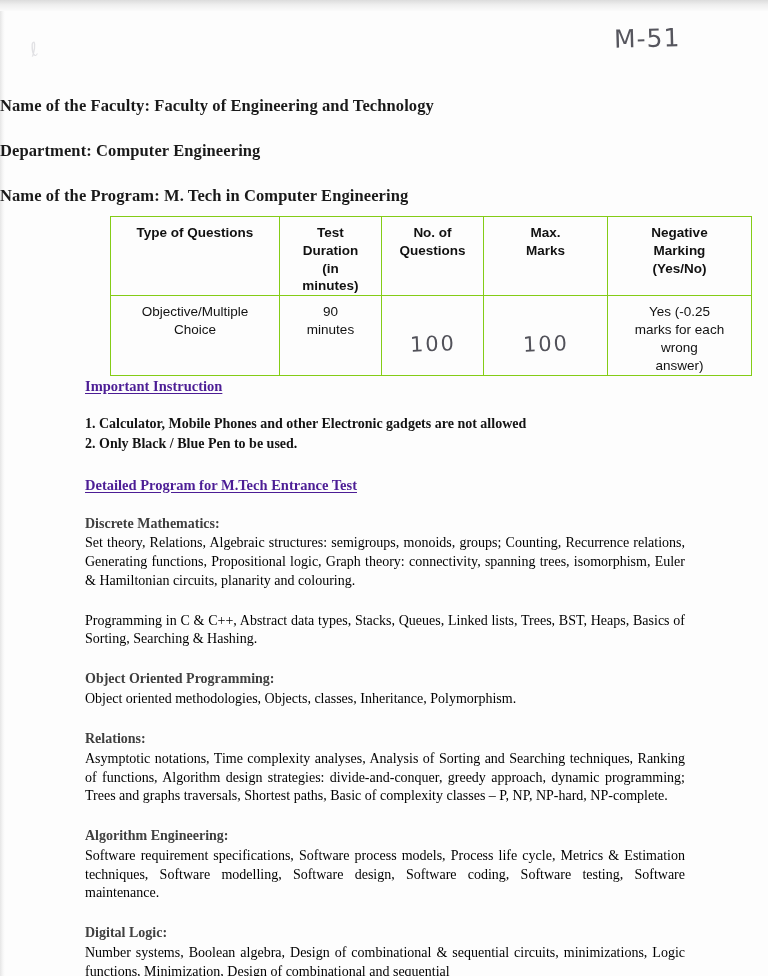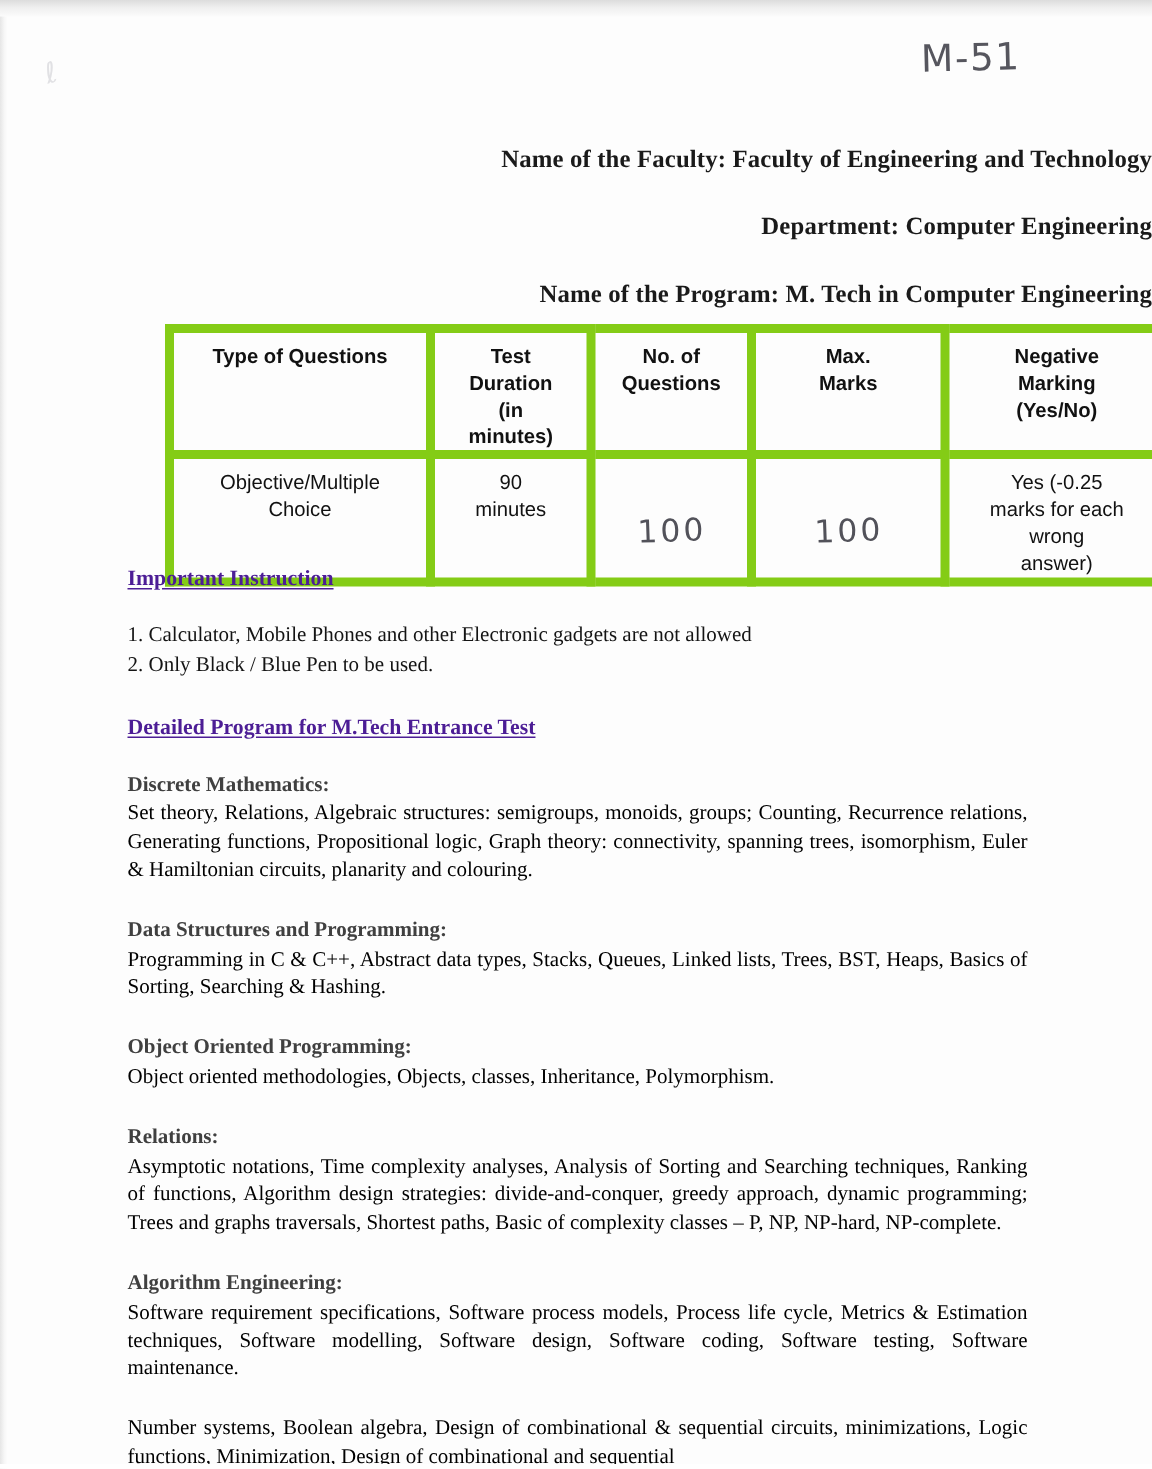--- a/index.html
+++ b/index.html
@@ -61,42 +61,42 @@
     transform: rotate(-16deg);
     opacity: 0.75;
   }
 
   
   .doc-headings {
     position: absolute;
     top: 96px;
     left: 0;
     width: 768px;
-    text-align: right;
+    text-align: left;
   }
   .doc-heading-line {
     font-weight: bold;
     font-size: 16.5px;
     letter-spacing: 0.1px;
     color: #1a1a1a;
     margin-bottom: 25px;
   }
 
   
   #exam-table {
     position: absolute;
     top: 216px;
     left: 110px;
     width: 596px;
     border-collapse: collapse;
     table-layout: fixed;
     font-family: "Liberation Sans", "DejaVu Sans", sans-serif;
   }
   #exam-table td, #exam-table th {
-    border: 6px solid #84cc16;
+    border: 1px solid #84cc16;
     text-align: center;
     vertical-align: top;
     padding: 7px 4px 0 4px;
     font-size: 13.5px;
     line-height: 1.32;
     color: #111;
   }
   #exam-table thead th {
     font-weight: bold;
     height: 64px;
@@ -132,21 +132,21 @@
   .section-underline-head {
     font-weight: bold;
     font-size: 14.5px;
     text-decoration: underline;
     text-underline-offset: 2px;
     color: #4c1d95;
     margin: 0;
   }
   .instructions {
     margin: 19px 0 0 0;
-    font-weight: normal;
+    font-weight: bold;
     font-size: 14px;
     line-height: 1.45;
     color: #141414;
   }
   .instruction-line { margin: 0; }
 
   .syllabus-title {
     margin-top: 22px;
   }
 
@@ -234,39 +234,39 @@
     </div>
 
     <p class="section-underline-head syllabus-title">Detailed Program for M.Tech Entrance Test</p>
 
     <div class="subject">
       <p class="subject-name">Discrete Mathematics:</p>
       <p class="subject-body">Set theory, Relations, Algebraic structures: semigroups, monoids, groups; Counting, Recurrence relations, Generating functions, Propositional logic, Graph theory: connectivity, spanning trees, isomorphism, Euler &amp; Hamiltonian circuits, planarity and colouring.</p>
     </div>
 
     <div class="subject">
-      <p class="subject-name">Data Structures and Programming:</p>
       <p class="subject-body">Programming in C &amp; C++, Abstract data types, Stacks, Queues, Linked lists, Trees, BST, Heaps, Basics of Sorting, Searching &amp; Hashing.</p>
     </div>
 
     <div class="subject">
       <p class="subject-name">Object Oriented Programming:</p>
       <p class="subject-body">Object oriented methodologies, Objects, classes, Inheritance, Polymorphism.</p>
     </div>
 
     <div class="subject">
       <p class="subject-name">Relations:</p>
       <p class="subject-body">Asymptotic notations, Time complexity analyses, Analysis of Sorting and Searching techniques, Ranking of functions, Algorithm design strategies: divide-and-conquer, greedy approach, dynamic programming; Trees and graphs traversals, Shortest paths, Basic of complexity classes – P, NP, NP-hard, NP-complete.</p>
     </div>
 
     <div class="subject">
       <p class="subject-name">Algorithm Engineering:</p>
       <p class="subject-body">Software requirement specifications, Software process models, Process life cycle, Metrics &amp; Estimation techniques, Software modelling, Software design, Software coding, Software testing, Software maintenance.</p>
     </div>
 
     <div class="subject">
+      <p class="subject-name">Digital Logic:</p>
       <p class="subject-body clipped">Number systems, Boolean algebra, Design of combinational &amp; sequential circuits, minimizations, Logic functions, Minimization, Design of combinational and sequential</p>
     </div>
 
   </div>
 
   <div class="page-bottom-cut"></div>
 </div>
 
 </body></html>

